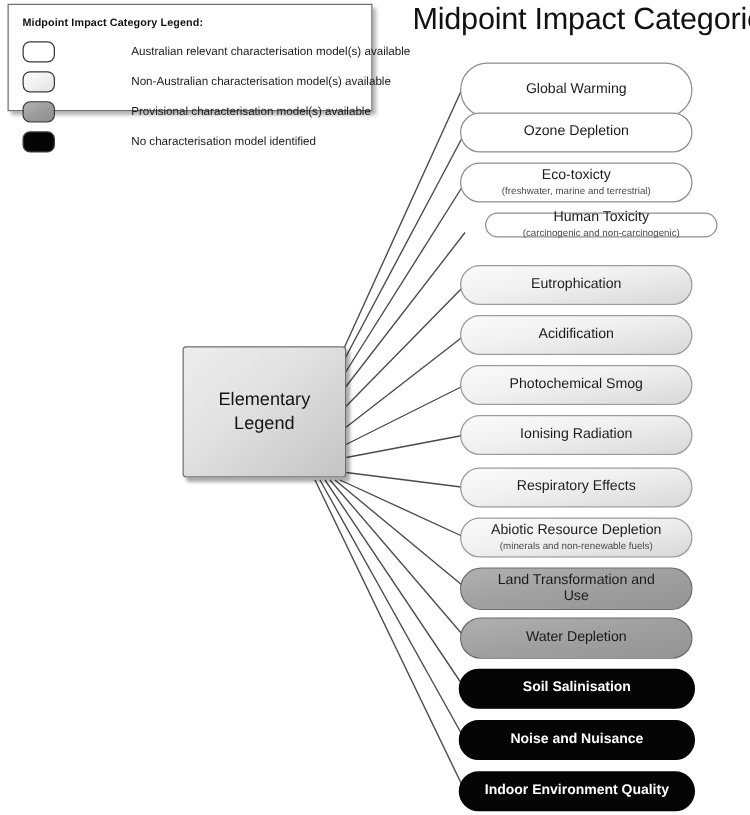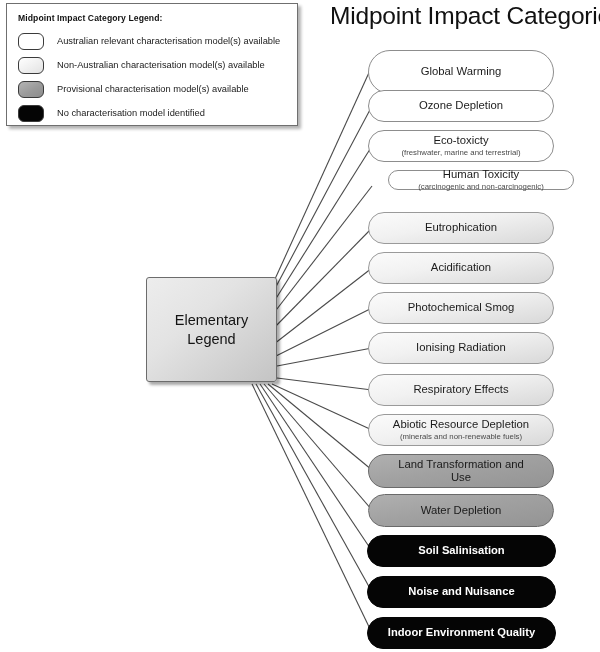--- a/index.html
+++ b/index.html
@@ -27,21 +27,21 @@
     height: 652px;
     pointer-events: none;
   }
 
   
   #legend {
     position: absolute;
     left: 6px;
     top: 3px;
     width: 292px;
-    height: 123px;
+    height: 86px;
     background: #ffffff;
     border: 1px solid #ararar;
     border: 1px solid #6f6f6f;
     box-shadow: 3px 3px 3px rgba(0,0,0,0.30);
     box-sizing: border-box;
   }
   #legend-title {
     position: absolute;
     left: 11px;
     top: 9px;
@@ -50,20 +50,21 @@
     color: #111111;
     letter-spacing: 0.1px;
     white-space: nowrap;
   }
   .legend-row {
     position: absolute;
     left: 11px;
     height: 18px;
     display: flex;
     align-items: center;
+    gap: 48px;
   }
   .legend-swatch {
     width: 26px;
     height: 17px;
     border-radius: 6px;
     border: 1px solid #3a3a3a;
     box-sizing: border-box;
     flex: 0 0 auto;
   }
   .legend-label {

